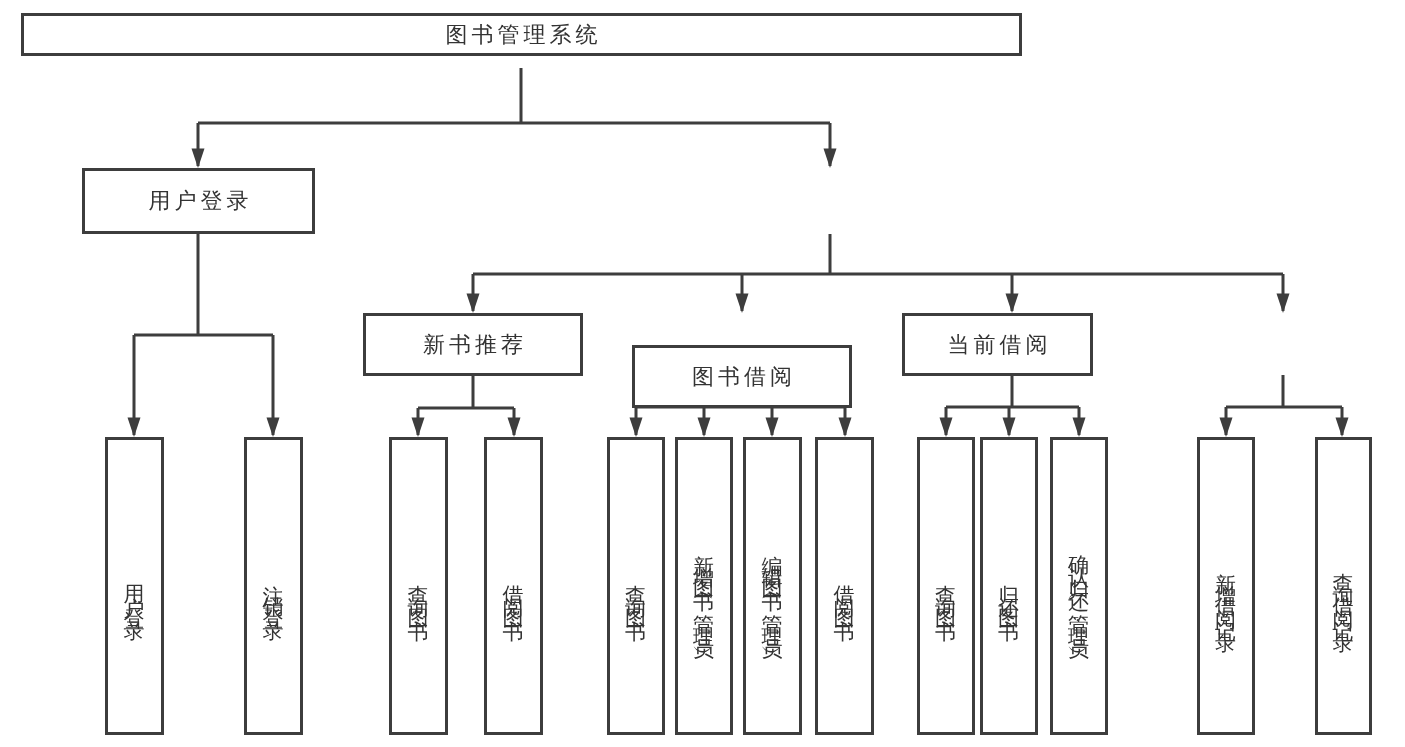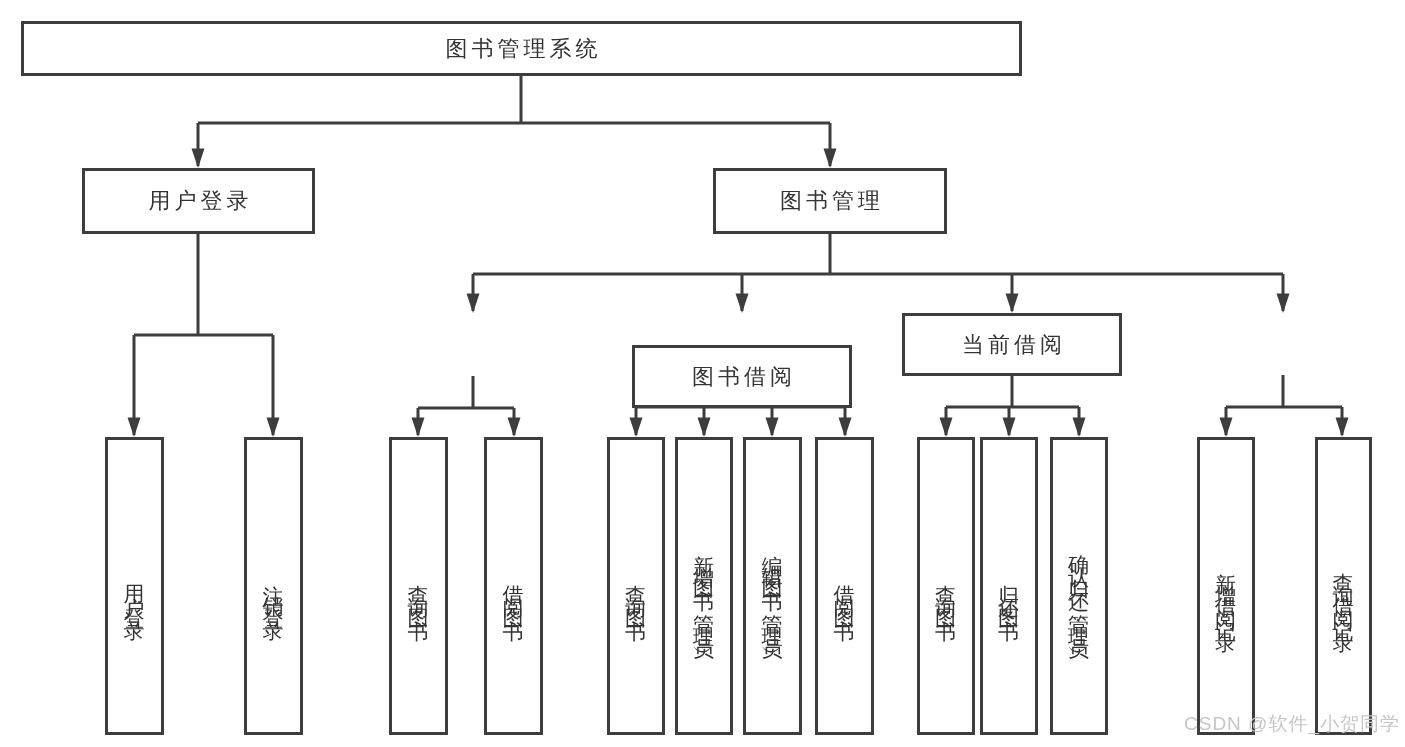--- a/index.html
+++ b/index.html
@@ -88,40 +88,39 @@
       <polygon points="765.5,417.5 778.5,417.5 772,437"></polygon>
       <polygon points="838.5,417.5 851.5,417.5 845,437"></polygon>
       <polygon points="939.5,417.5 952.5,417.5 946,437"></polygon>
       <polygon points="1002.5,417.5 1015.5,417.5 1009,437"></polygon>
       <polygon points="1072.5,417.5 1085.5,417.5 1079,437"></polygon>
       <polygon points="1219.5,417.5 1232.5,417.5 1226,437"></polygon>
       <polygon points="1335.5,417.5 1348.5,417.5 1342,437"></polygon>
     </g>
   </svg>
 
-  <div class="node h-node" style="left:21px; top:13px; width:1001px; height:55px;margin-top:8px;">图书管理系统</div>
+  <div class="node h-node" style="left:21px; top:13px; width:1001px; height:43px;">图书管理系统</div>
 
   <div class="node h-node" style="left:82px; top:168px; width:233px; height:66px;">用户登录</div>
-  <div class="node h-node" style="left:713px; top:168px; width:234px; height:66px;">图书管理</div>
 
+  <div class="node h-node" style="left:363px; top:313px; width:220px; height:63px;">新书推荐</div>
   <div class="node h-node" style="left:632px; top:313px; width:220px; height:63px;margin-top:32px;">图书借阅</div>
-  <div class="node h-node" style="left:902px; top:313px; width:220px; height:63px;">当前借阅</div>
+  <div class="node h-node" style="left:902px; top:313px; width:191px; height:63px;">当前借阅</div>
 
   <div class="node v-node" style="left:105px; top:437px; width:59px; height:298px;">用户登录</div>
   <div class="node v-node" style="left:244px; top:437px; width:59px; height:298px;">注销登录</div>
 
   <div class="node v-node" style="left:389px; top:437px; width:59px; height:298px;">查询图书</div>
   <div class="node v-node" style="left:484px; top:437px; width:59px; height:298px;">借阅图书</div>
 
   <div class="node v-node" style="left:607px; top:437px; width:58px; height:298px;">查询图书</div>
   <div class="node v-node" style="left:675px; top:437px; width:58px; height:298px;">新增图书（管理员）</div>
   <div class="node v-node" style="left:743px; top:437px; width:59px; height:298px;">编辑图书（管理员）</div>
   <div class="node v-node" style="left:815px; top:437px; width:59px; height:298px;">借阅图书</div>
 
   <div class="node v-node" style="left:917px; top:437px; width:58px; height:298px;">查询图书</div>
   <div class="node v-node" style="left:980px; top:437px; width:58px; height:298px;">归还图书</div>
   <div class="node v-node" style="left:1050px; top:437px; width:58px; height:298px;">确认归还（管理员）</div>
 
   <div class="node v-node" style="left:1197px; top:437px; width:58px; height:298px;">新增借阅记录</div>
   <div class="node v-node" style="left:1315px; top:437px; width:57px; height:298px;">查询借阅记录</div>
 
-  <div class="watermark">CSDN @软件_小贺同学</div>
 </div>
 
 </body></html>

